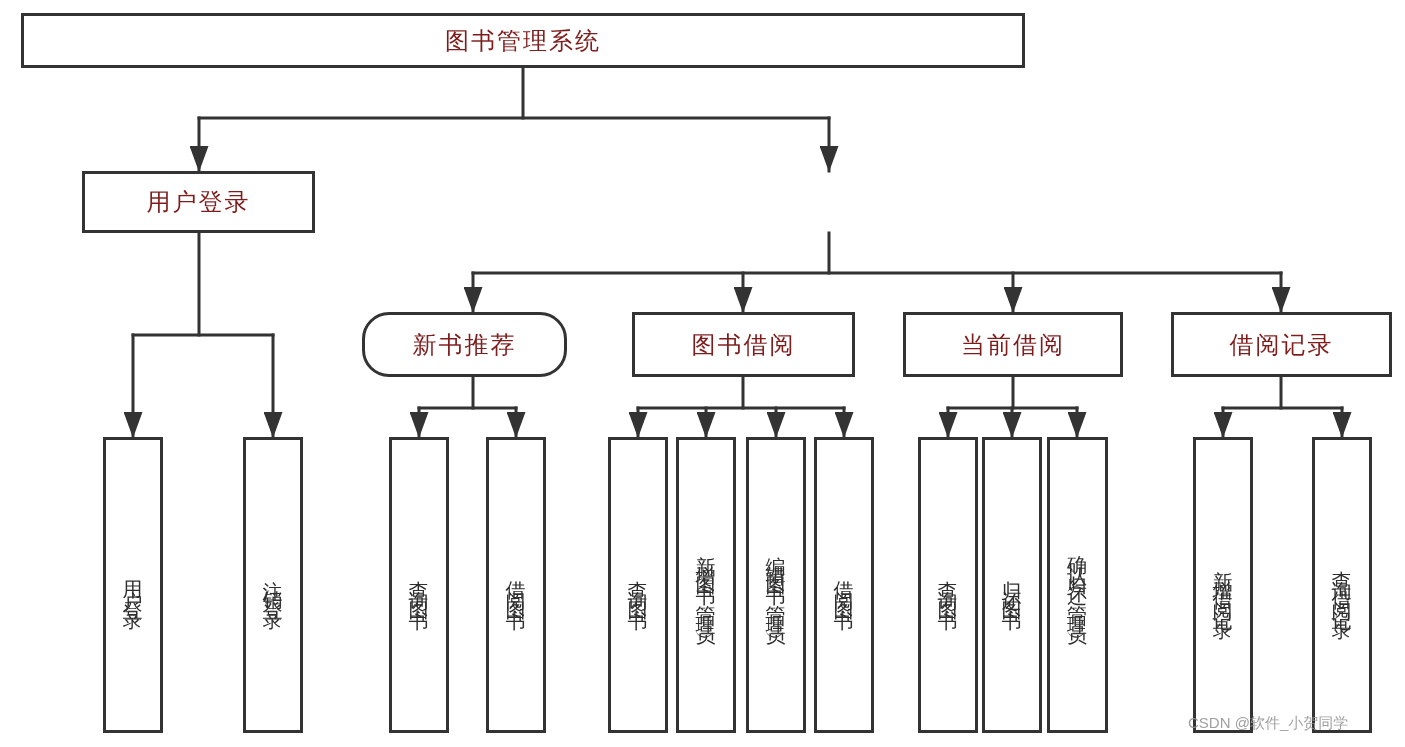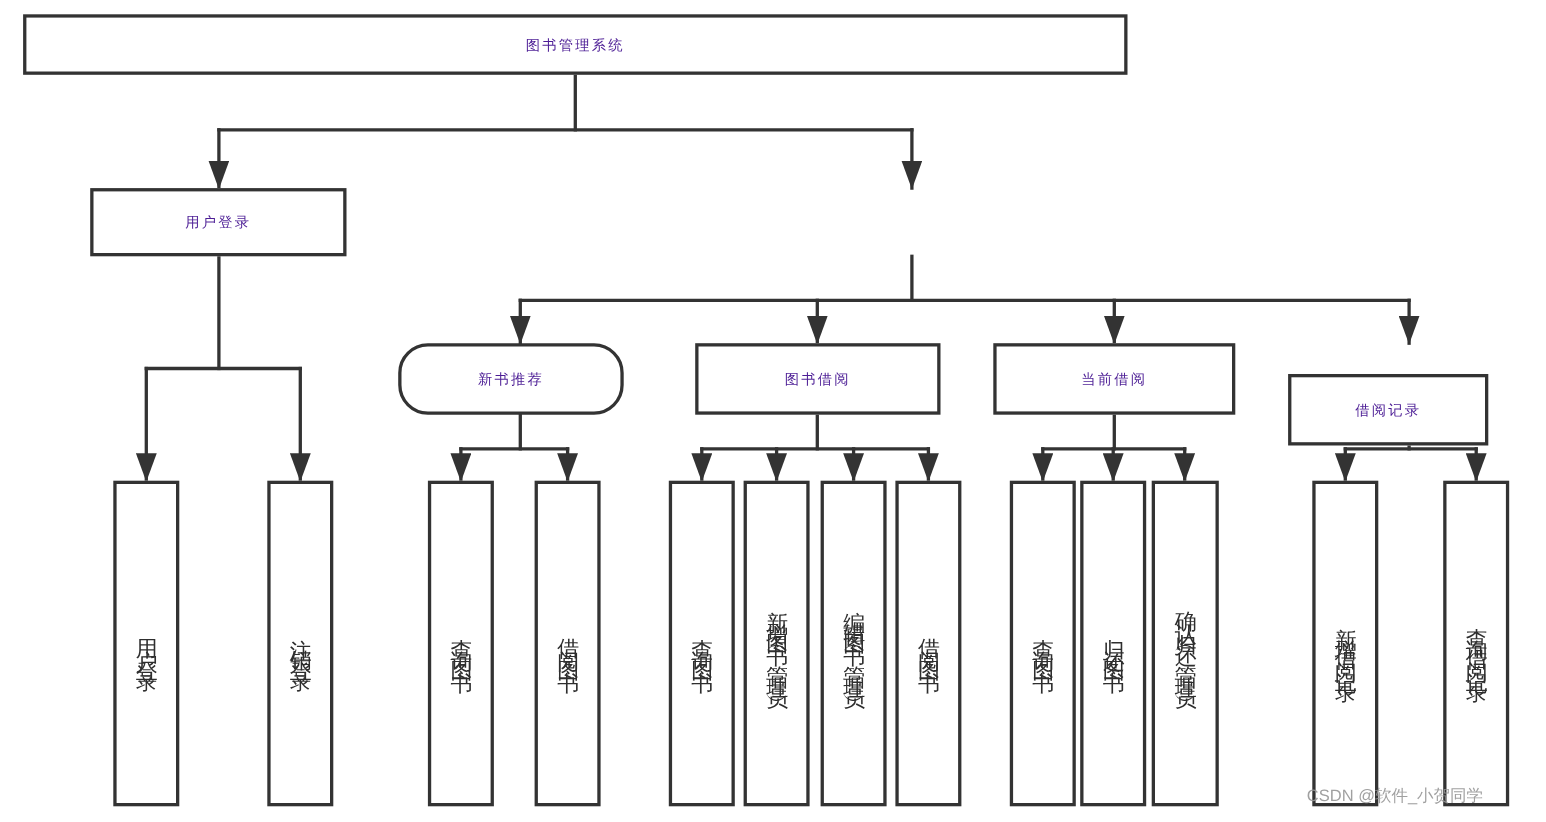--- a/index.html
+++ b/index.html
@@ -18,23 +18,23 @@
     pointer-events: none;
   }
   .hnode {
     position: absolute;
     box-sizing: border-box;
     background: #ffffff;
     border: 3px solid #333333;
     display: flex;
     align-items: center;
     justify-content: center;
-    font-size: 13px;
+    font-size: 24px;
     letter-spacing: 2px;
-    color: #4c1d95;
+    color: #7f1d1d;
     z-index: 2;
   }
   .root { left: 21px; top: 13px; width: 1004px; height: 55px; }
   .lvl2 { top: 171px; height: 62px; }
   .lvl3 { top: 312px; height: 65px; }
   .vnode {
     position: absolute;
     top: 437px;
     width: 60px;
     height: 296px;
@@ -127,21 +127,21 @@
     </g>
   </svg>
 
   <div class="hnode root">图书管理系统</div>
 
   <div class="hnode lvl2" style="left:82px; width:233px;">用户登录</div>
 
   <div class="hnode lvl3" style="left:362px; width:205px;border-radius:27px;">新书推荐</div>
   <div class="hnode lvl3" style="left:632px; width:223px;">图书借阅</div>
   <div class="hnode lvl3" style="left:903px; width:220px;">当前借阅</div>
-  <div class="hnode lvl3" style="left:1171px; width:182px;margin-top:28px;">借阅记录</div>
+  <div class="hnode lvl3" style="left:1171px; width:221px;">借阅记录</div>
 
   <div class="vnode" style="left:103px;">
     <span class="vlabel">用户登录</span>
   </div>
   <div class="vnode" style="left:243px;">
     <span class="vlabel">注销登录</span>
   </div>
 
   <div class="vnode" style="left:389px;">
     <span class="vlabel">查询图书</span>

